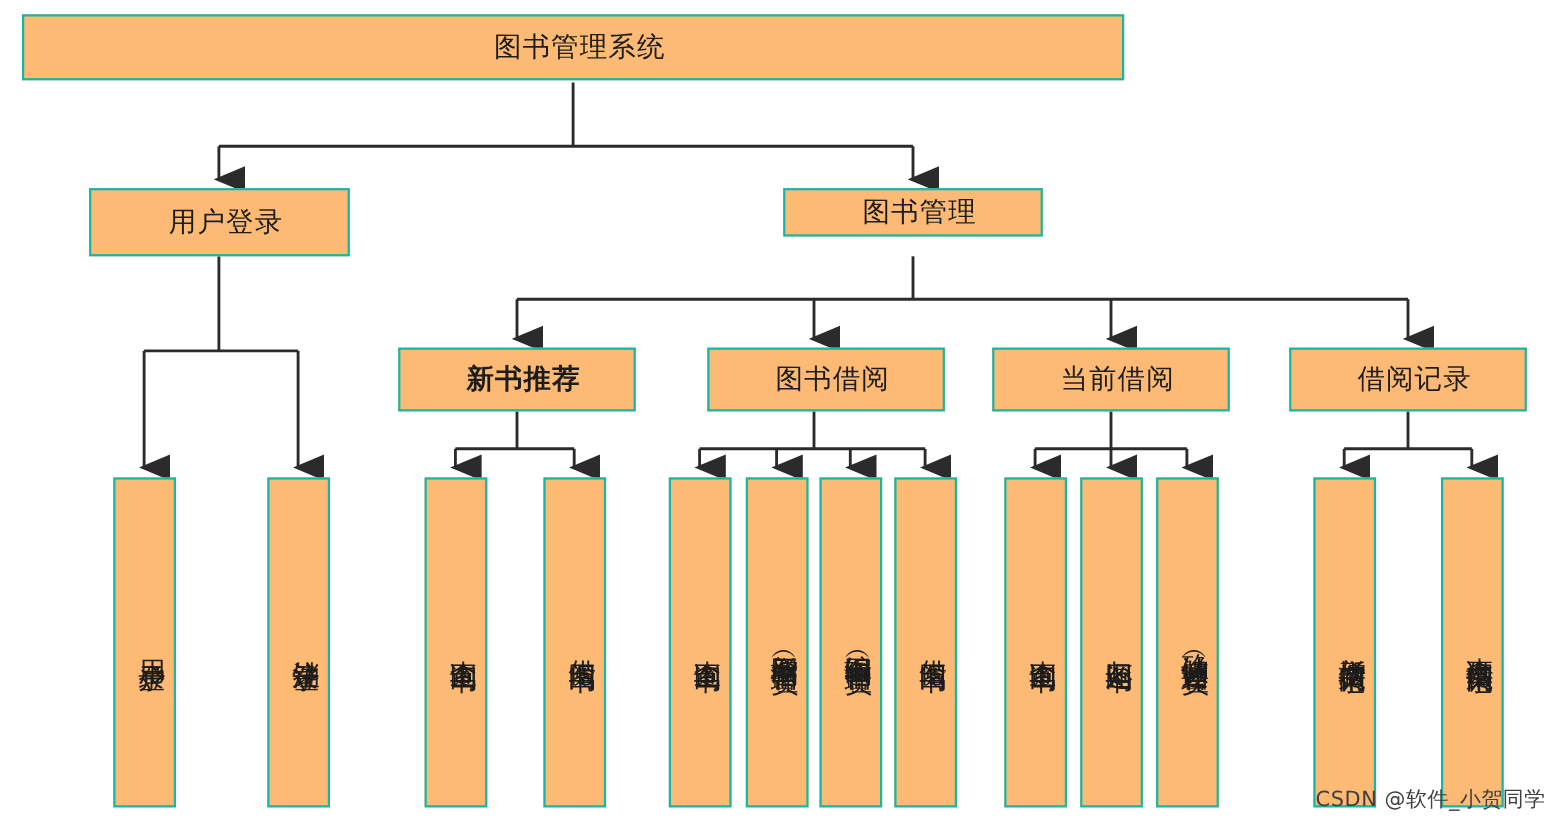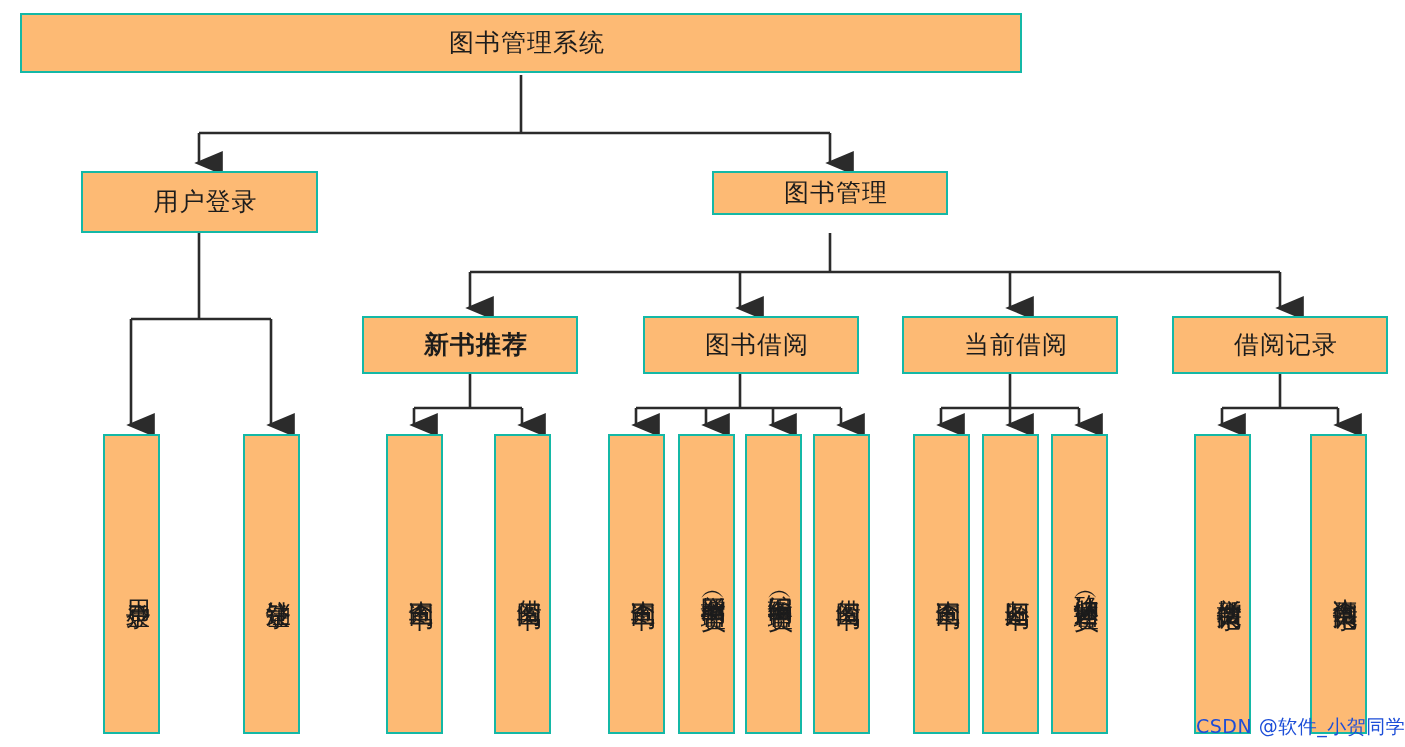--- a/index.html
+++ b/index.html
@@ -49,21 +49,21 @@
     text-orientation: upright;
     font-size: 25px;
     line-height: 1.22;
     color: #1c1c1c;
     letter-spacing: 2px;
     white-space: nowrap;
   }
   .watermark {
     position: absolute;
     font-size: 19px;
-    color: #1d4ed8;
+    color: #404040;
     white-space: nowrap;
     letter-spacing: 0.5px;
   }
 </style>
 </head>
 <body>
 
 <div id="canvas">
 
   <svg id="diagram-svg" viewBox="0 0 1405 747">

